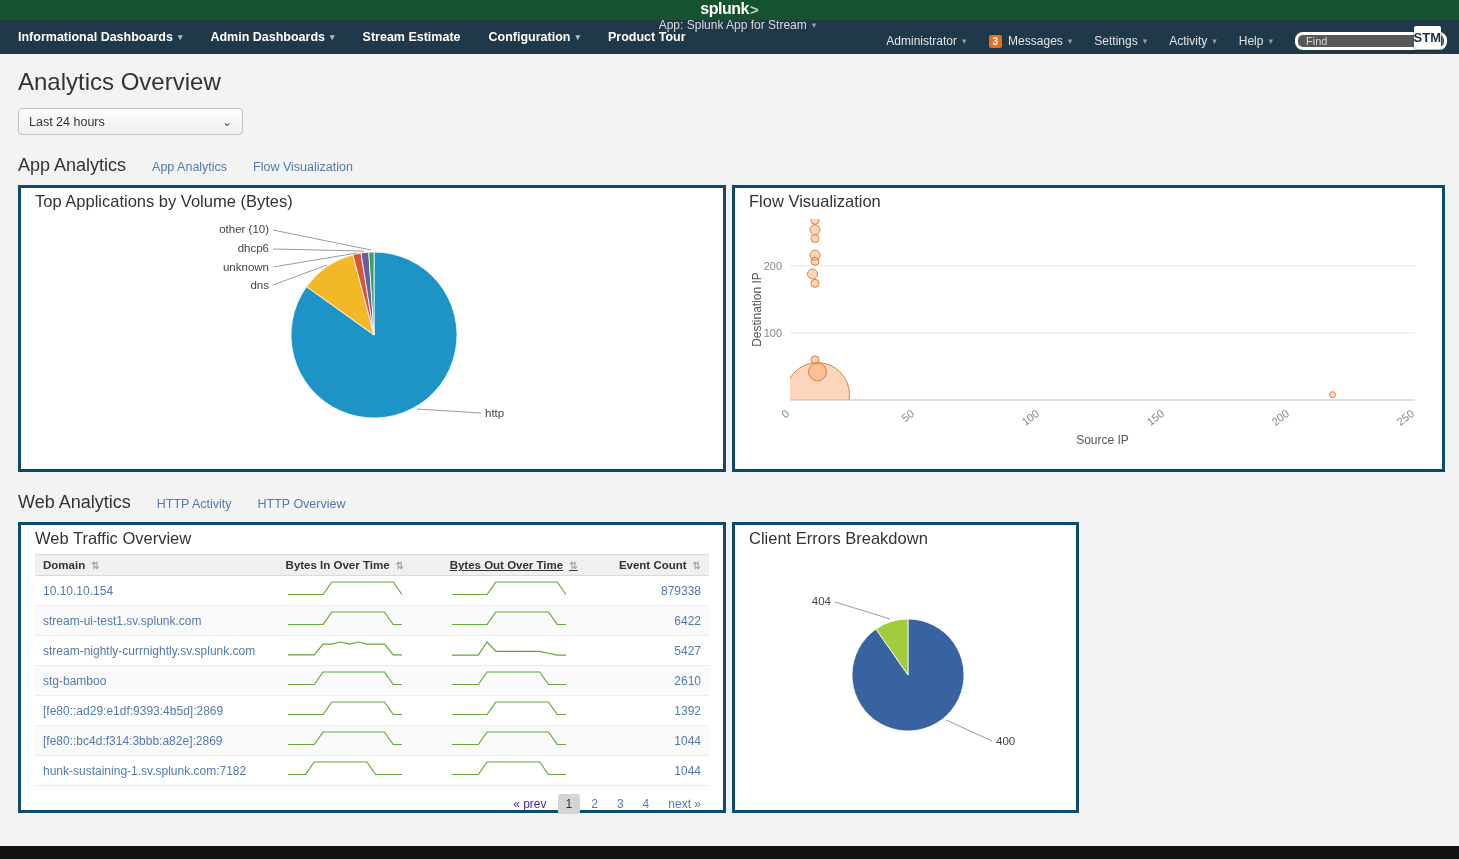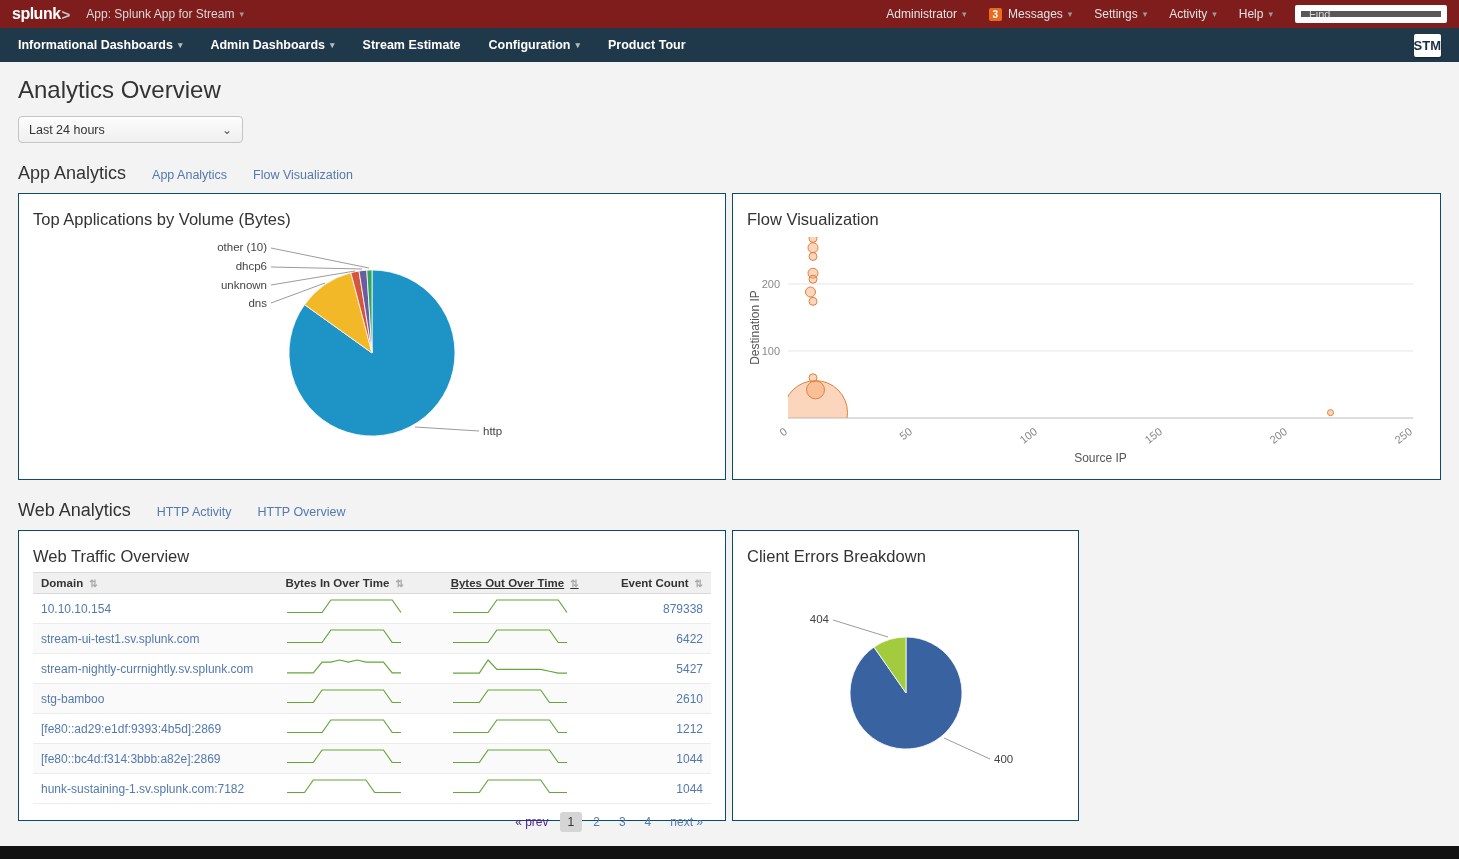--- a/index.html
+++ b/index.html
@@ -1,49 +1,49 @@
 <!DOCTYPE html>
 <html><head>
 <meta charset="utf-8">
 <style>
   * { margin:0; padding:0; box-sizing:border-box; }
   html,body { width:1459px; height:859px; overflow:hidden; }
   body { font-family:"Liberation Sans", sans-serif; background:#f3f3f3; position:relative; }
 
   
-  .topbar { height:28px; background:#7f1d1d; color:#e8e8e8; display:flex; align-items:center; padding:0 12px; font-size:12px; }
+  .topbar { height:20px; background:#14532d; color:#e8e8e8; display:flex; align-items:center; padding:0 12px; font-size:12px;flex-direction:column; }
   .logo { display:flex; align-items:center; cursor:pointer; }
   .logo-word { font-weight:bold; font-size:16px; color:#fff; letter-spacing:-0.5px; }
   .logo-gt { color:#c3cacd; font-weight:bold; font-size:15px; margin-left:1px; }
   .app-label { margin-left:16px; color:#d9d9d9; display:flex; align-items:center; cursor:pointer; }
   .caret { font-size:9px; margin-left:5px; color:#9a9a9a; }
   .top-right { margin-left:auto; display:flex; align-items:center; gap:22px; }
   .top-item { display:flex; align-items:center; cursor:pointer; color:#e3e3e3; white-space:nowrap; }
   .msg-badge { background:#ea6d1e; color:#fff; font-size:10px; font-weight:bold; border-radius:2px; padding:1px 4px; margin-right:6px; }
-  .find-input { width:152px; height:18px; background:#585858; border:6px solid #ffffff; border-radius:2px; color:#eee; font-size:11px; padding:1px 8px; outline:none; }
+  .find-input { width:152px; height:18px; background:#585858; border:3px solid #ffffff; border-radius:8px; color:#eee; font-size:11px; padding:1px 8px; outline:none; }
   .find-input::placeholder { color:#d5d5d5; }
 
   
   .appnav { height:34px; background:#20394a; display:flex; align-items:center; padding:0 4px; }
   .nav-item { color:#fff; font-size:12.5px; font-weight:bold; padding:0 14px; line-height:34px; cursor:pointer; display:flex; align-items:center; white-space:nowrap; }
   .nav-item .caret { color:#aebcc6; }
   .stm-badge { margin-left:auto; margin-right:14px; background:#fff; color:#17303f; font-weight:bold; font-size:13px; padding:4px 0; border-radius:2px; cursor:pointer; box-shadow:0 1px 2px rgba(0,0,0,0.4); }
 
   
   main { padding:0 18px; }
   .page-title { font-size:24px; font-weight:400; color:#333; margin:14px 0 12px; }
   .time-picker { display:inline-flex; justify-content:space-between; align-items:center; width:225px; height:27px; background:linear-gradient(#fdfdfd,#efefef); border:1px solid #c4c4c4; border-radius:4px; font-size:12.5px; color:#333; padding:0 10px; margin-bottom:16px; cursor:pointer; font-family:Liberation Sans, sans-serif; }
   .tp-caret { color:#555; font-size:12px; }
 
   .section-head { display:flex; align-items:baseline; gap:26px; margin:4px 0 9px; }
   .section-head h2 { font-size:18px; font-weight:400; color:#333; }
   .sec-link { font-size:12.5px; color:#5379af; cursor:pointer; text-decoration:none; }
 
   .row { display:flex; gap:6px; margin-bottom:20px; }
-  .panel { background:#fff; border:1px solid #0c4a6e; padding:16px 14px; }
+  .panel { background:#fff; border:3px solid #0c4a6e; padding:4px 14px; }
   .row1 .panel { height:287px; }
   .row2 .panel { height:291px; margin-bottom:0; }
   .row2 { margin-bottom:0; }
   .panel-title { font-size:16.5px; font-weight:400; color:#333; margin-bottom:6px; }
   .panel-topapps { width:708px; flex:none; }
   .panel-flow { flex:1; }
   .panel-traffic { width:708px; flex:none; }
   .panel-client { width:347px; flex:none; }
   .panel-server { flex:1; }
 
@@ -268,21 +268,21 @@
               <td class="count"><a>2610</a></td>
             </tr>
             <tr>
               <td><a>[fe80::ad29:e1df:9393:4b5d]:2869</a></td>
               <td><svg width="118" height="22">
                   <polyline points="2,16.5 10.76923076923077,16.5 19.53846153846154,16.5 28.30769230769231,16.5 37.07692307692308,16.5 45.84615384615385,4 54.61538461538462,4 63.38461538461538,4 72.15384615384616,4 80.92307692307692,4 89.6923076923077,4 98.46153846153847,4 107.23076923076924,16.5 116,16.5" fill="none" stroke="#65a637" stroke-width="1.2"></polyline>
                 </svg></td>
               <td><svg width="118" height="22">
                   <polyline points="2,16.5 10.76923076923077,16.5 19.53846153846154,16.5 28.30769230769231,16.5 37.07692307692308,16.5 45.84615384615385,4 54.61538461538462,4 63.38461538461538,4 72.15384615384616,4 80.92307692307692,4 89.6923076923077,4 98.46153846153847,4 107.23076923076924,16.5 116,16.5" fill="none" stroke="#65a637" stroke-width="1.2"></polyline>
                 </svg></td>
-              <td class="count"><a>1212</a></td>
+              <td class="count"><a>1392</a></td>
             </tr>
             <tr>
               <td><a>[fe80::bc4d:f314:3bbb:a82e]:2869</a></td>
               <td><svg width="118" height="22">
                   <polyline points="2,16.5 10.76923076923077,16.5 19.53846153846154,16.5 28.30769230769231,16.5 37.07692307692308,4 45.84615384615385,4 54.61538461538462,4 63.38461538461538,4 72.15384615384616,4 80.92307692307692,4 89.6923076923077,4 98.46153846153847,4 107.23076923076924,16.5 116,16.5" fill="none" stroke="#65a637" stroke-width="1.2"></polyline>
                 </svg></td>
               <td><svg width="118" height="22">
                   <polyline points="2,16.5 10.76923076923077,16.5 19.53846153846154,16.5 28.30769230769231,16.5 37.07692307692308,4 45.84615384615385,4 54.61538461538462,4 63.38461538461538,4 72.15384615384616,4 80.92307692307692,4 89.6923076923077,4 98.46153846153847,4 107.23076923076924,16.5 116,16.5" fill="none" stroke="#65a637" stroke-width="1.2"></polyline>
                 </svg></td>
               <td class="count"><a>1044</a></td>

